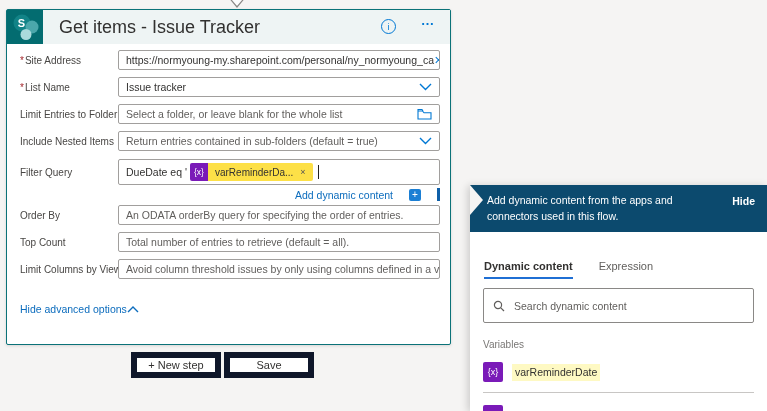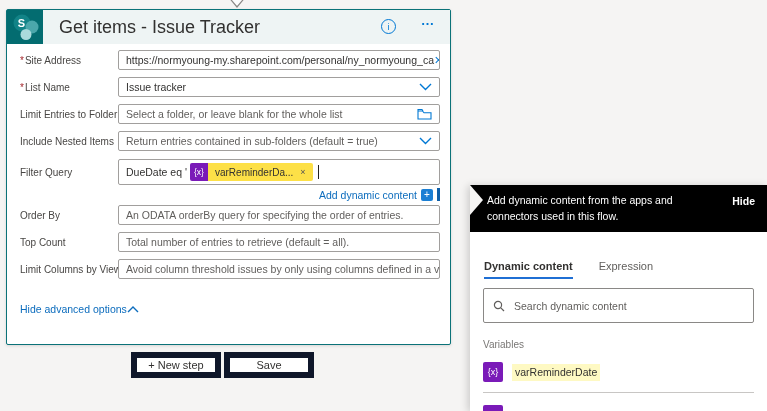--- a/index.html
+++ b/index.html
@@ -58,21 +58,21 @@
   }
   .token-body {
     background:#fde047; height:18px; display:flex; align-items:center;
     padding:0 7px; font-size:10px; color:#323130; border-radius:0 2px 2px 0; gap:7px;
   }
   .token-x { color:#555; font-size:9px; cursor:pointer; }
   .caret { width:1px; height:14px; background:#222; margin-left:5px; }
 
   .adc-row {
     position:absolute; right:10px; top:178px; display:flex; align-items:center;
-    gap:4px; font-size:10.5px; color:#0c6cbd; cursor:pointer;
+    gap:16px; font-size:10.5px; color:#0c6cbd; cursor:pointer;
   }
   .adc-icon {
     width:12px; height:12px; background:#1b7fd4; border-radius:2px; color:#fff;
     font-size:10px; line-height:11px; text-align:center;
   }
   .adc-bar { width:3px; height:13px; background:#0f5fa8; }
 
   .hide-adv {
     position:absolute; left:13px; top:293px; color:#0c6cbd; font-size:10.5px;
     display:flex; align-items:center; cursor:pointer;
@@ -92,21 +92,21 @@
   .panel {
     position:absolute; left:470px; top:185px; width:297px; height:226px;
     background:#fff; box-shadow:-2px 1px 8px rgba(0,0,0,.18);
   }
   .panel-beak {
     position:absolute; left:0; top:0; width:0; height:0; z-index:2;
     border-top:15px solid transparent; border-bottom:15px solid transparent;
     border-left:13px solid #f5f4f3;
   }
   .panel-header {
-    position:relative; height:47px; background:#000000; color:#fff;
+    position:relative; height:47px; background:#0c4a6e; color:#fff;
     font-size:10.5px; line-height:1.5; padding:8px 48px 8px 17px;
   }
   .hide-btn { position:absolute; right:12px; top:9px; font-weight:bold; font-size:10.5px; color:#fff; cursor:pointer; }
 
   .tabs { display:flex; gap:26px; padding-left:14px; margin-top:28px;text-align:right; }
   .tab { font-size:11px; padding-bottom:5px; cursor:pointer; }
   .tab-active { color:#323130; font-weight:bold; border-bottom:2.5px solid #1f6fd4; }
   .tab-inactive { color:#605e5c; }
 
   .searchbox {

